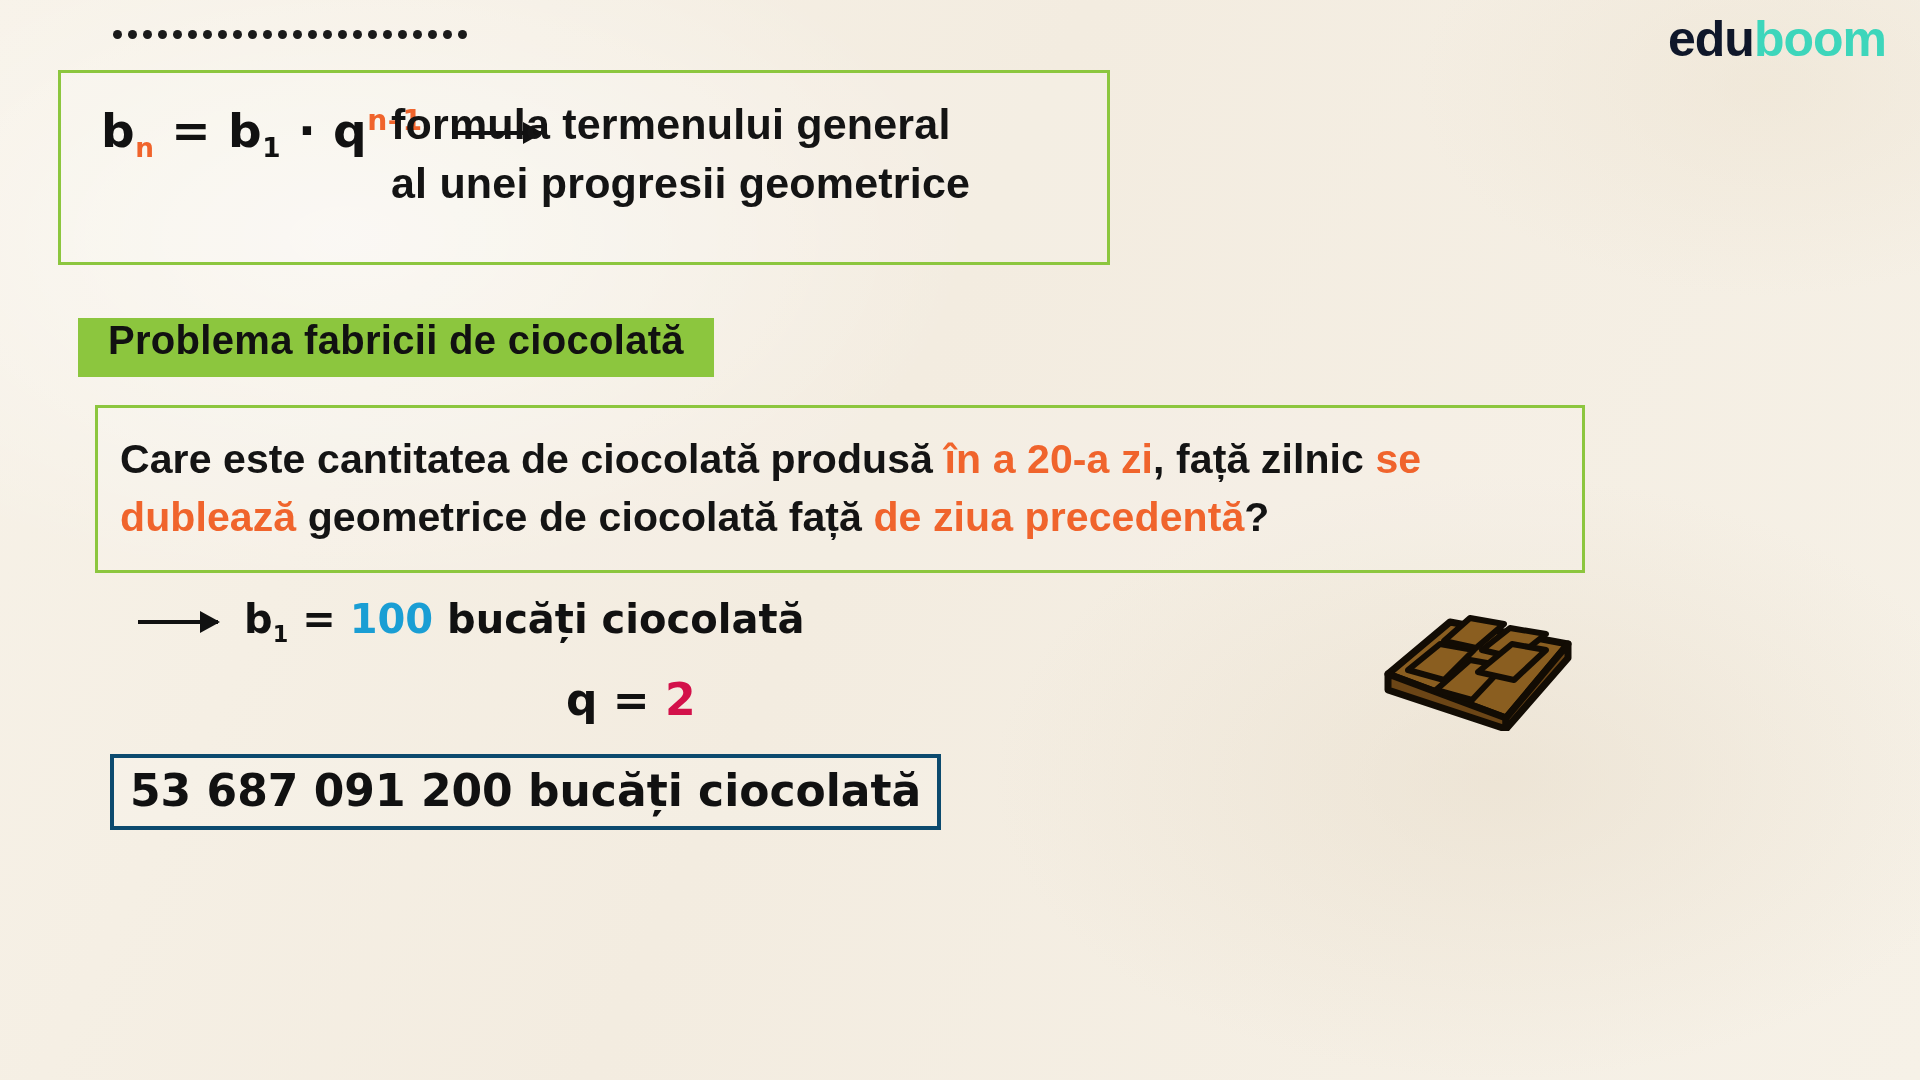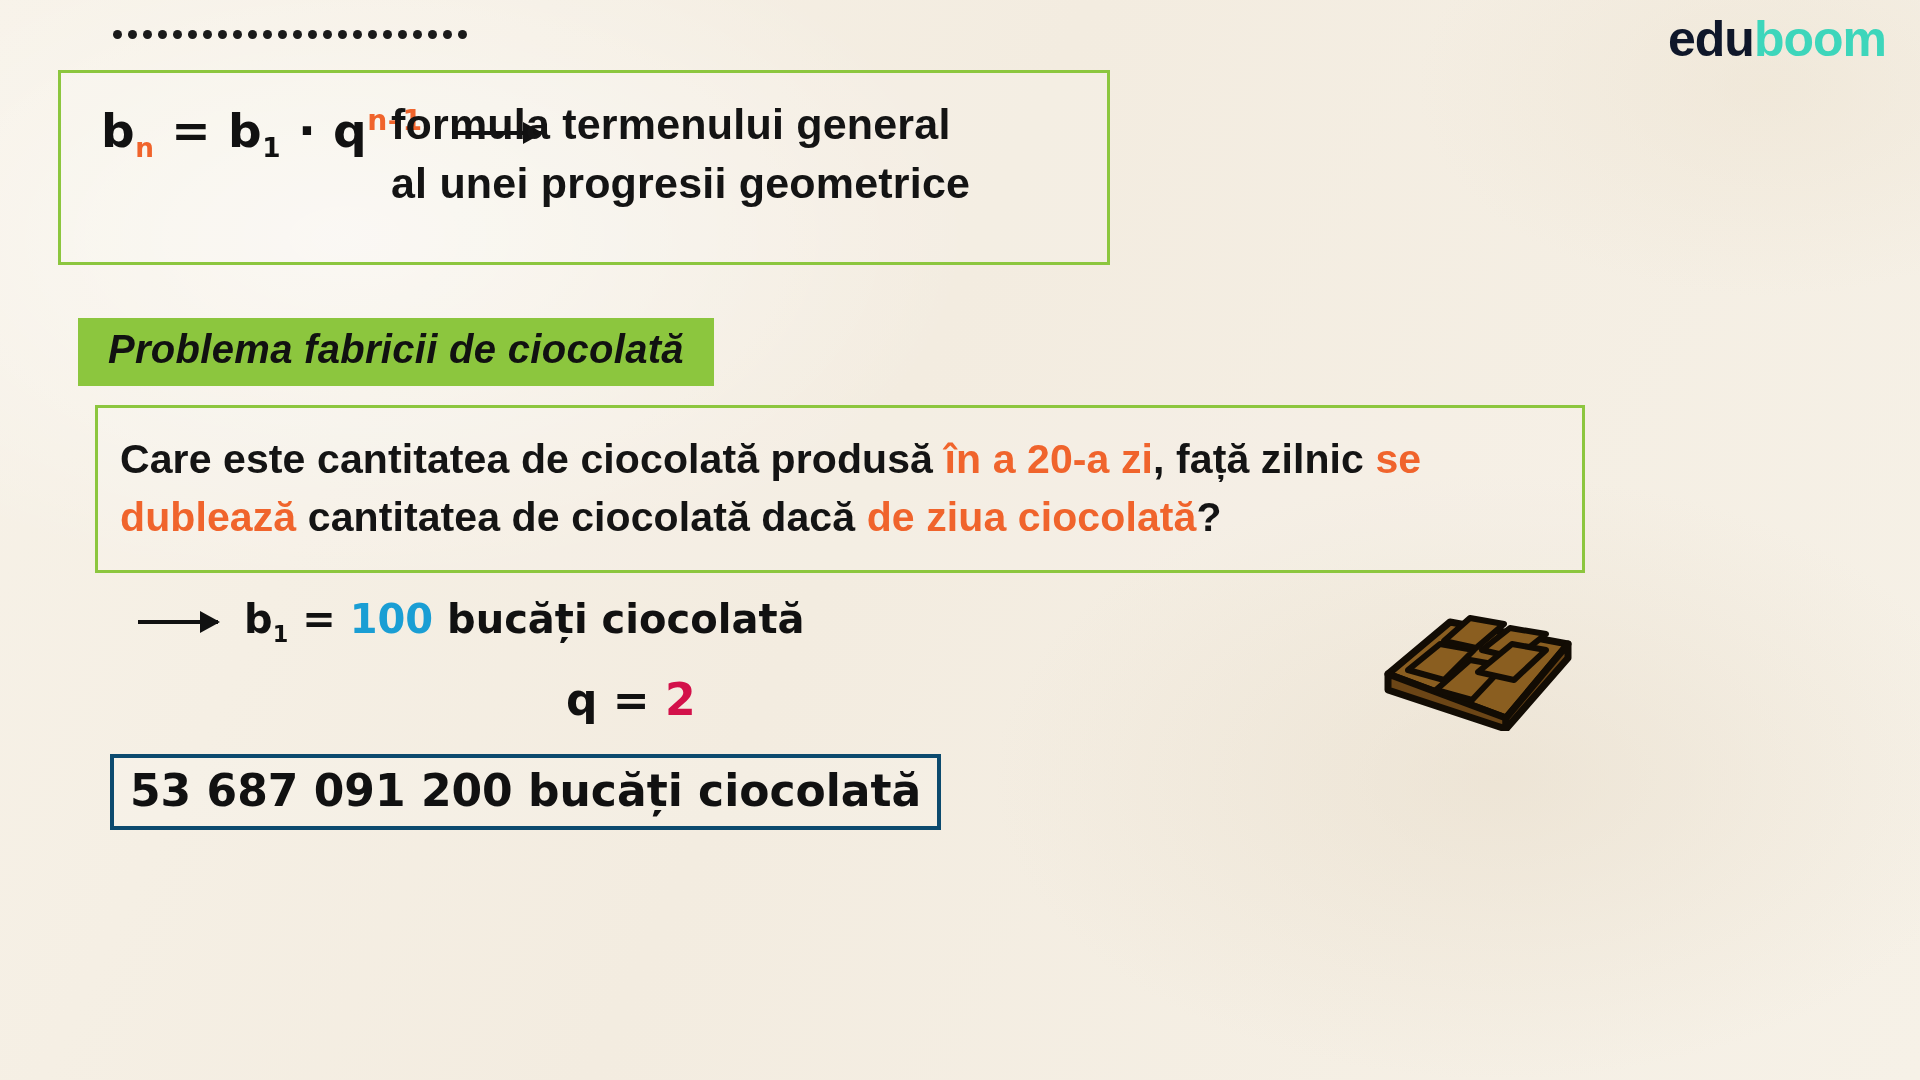--- a/index.html
+++ b/index.html
@@ -125,26 +125,25 @@
     line-height: 1.38;
     letter-spacing: 0.2px;
   }
 
   
   #problem-banner {
     position: absolute;
     left: 78px;
     top: 318px;
     background: #8cc63e;
-    padding: 9px 30px 14px 30px;
+    padding: 0 30px 14px 30px;
     font-size: 40px;
     font-weight: bold;
     color: #111;
     letter-spacing: 0.3px;
-    font-style: italic;
   }
 
   
   #question-box {
     left: 95px;
     top: 405px;
     width: 1490px;
     height: 168px;
   }
   #question-text {
@@ -276,21 +275,21 @@
     </div>
     <div id="formula-desc">
       <div>formula termenului general</div>
       <div>al unei progresii geometrice</div>
     </div>
   </div>
 
   <div id="problem-banner">Problema fabricii de ciocolată</div>
 
   <div id="question-box" class="green-box">
-    <div id="question-text"><span>Care este cantitatea de ciocolată produsă </span><span class="accent-orange">în a 20-a zi</span><span>, față zilnic </span><span class="accent-orange">se dublează</span><span> cantitatea de ciocolată dacă </span><span class="accent-orange">de ziua ciocolată</span><span>?</span></div>
+    <div id="question-text"><span>Care este cantitatea de ciocolată produsă </span><span class="accent-orange">în a 20-a zi</span><span>, față zilnic </span><span class="accent-orange">se dublează</span><span> geometrice de ciocolată față </span><span class="accent-orange">de ziua precedentă</span><span>?</span></div>
   </div>
 
   <div id="solution">
 
     <div id="sol-line1">
       <span id="sol-arrow" class="arrow"></span>
       <span id="sol-b1" class="math"><span>b</span><sub>1</sub> <span>=</span> <span class="blue-num">100</span><span> bucăți ciocolată</span></span>
     </div>
 
     <div id="sol-q" class="math"><span>q</span> <span>=</span> <span class="red-num">2</span></div>

